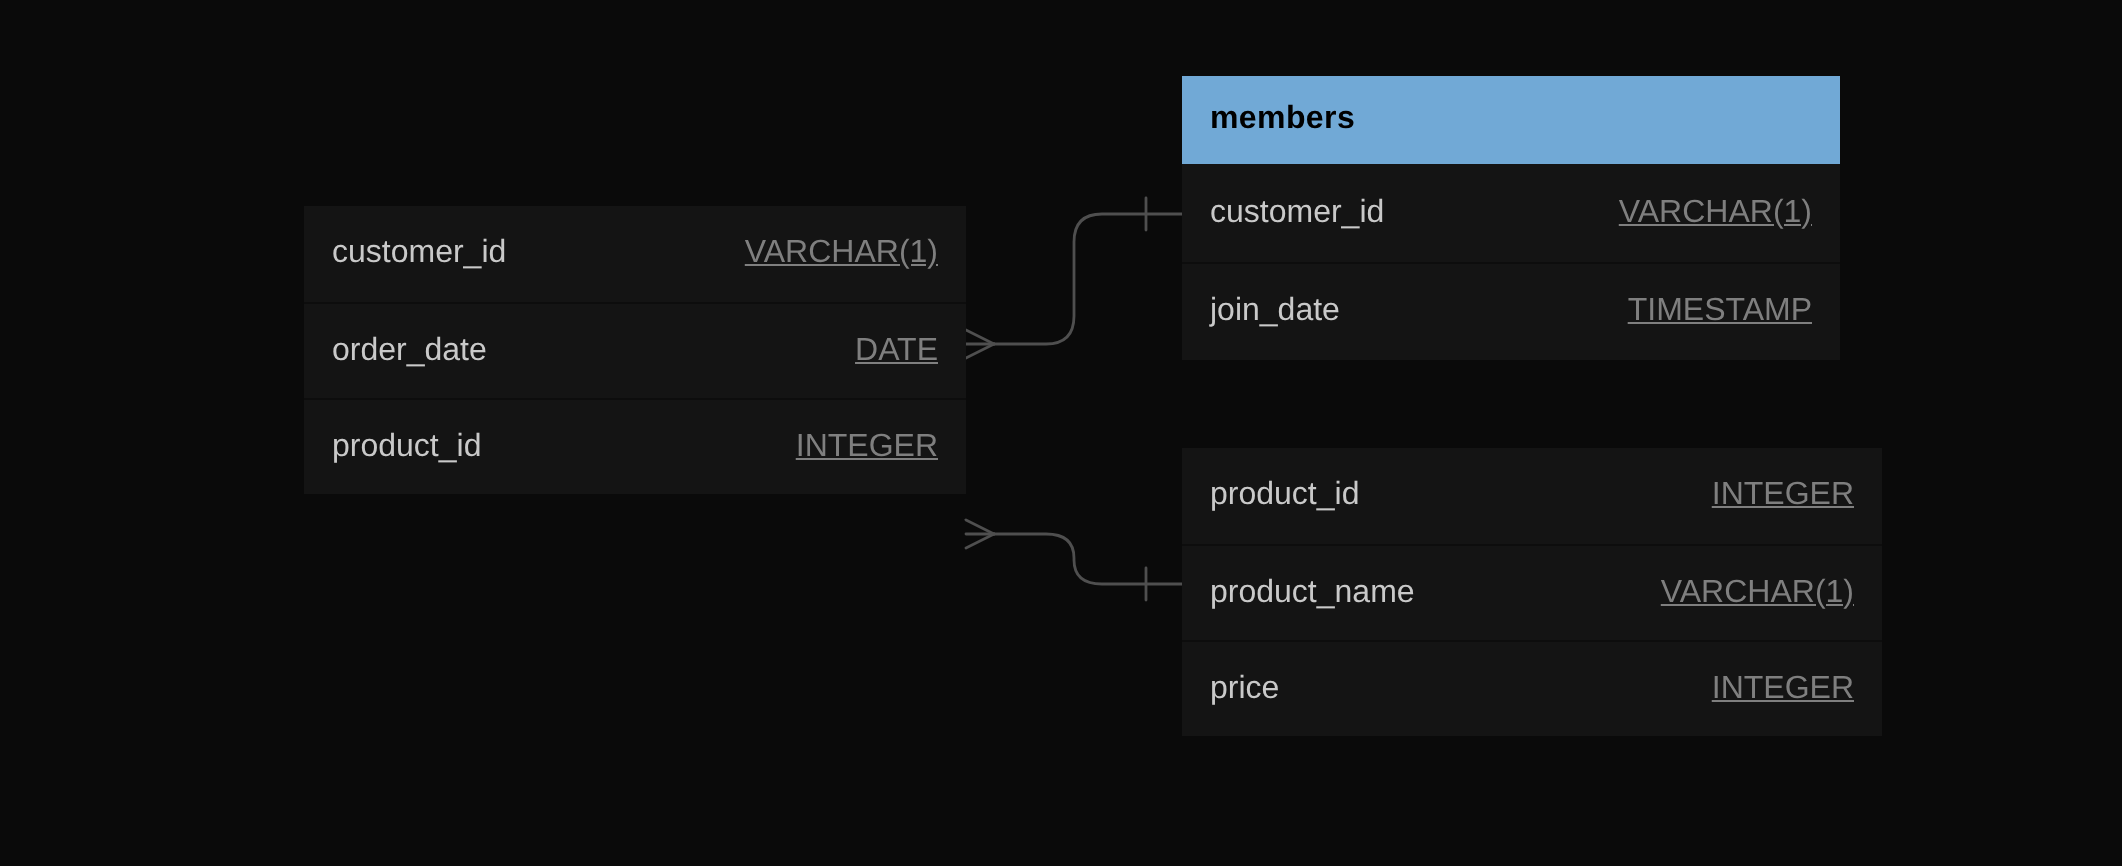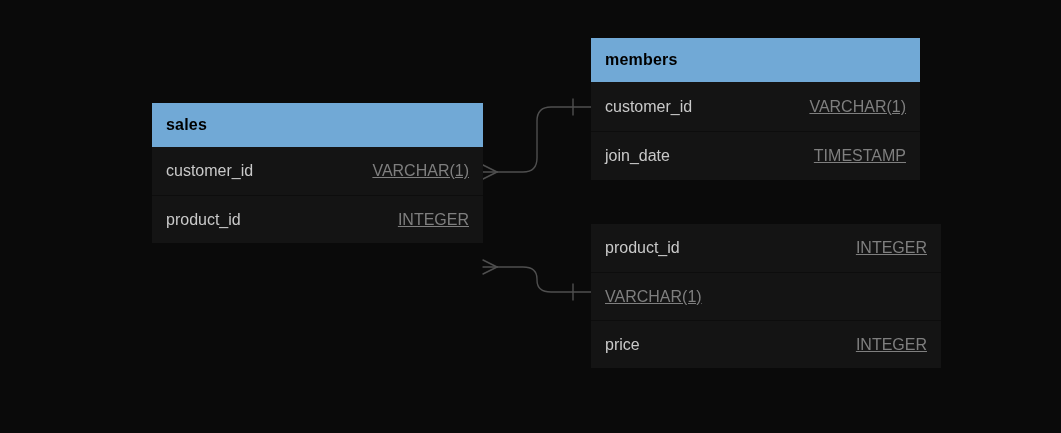--- a/index.html
+++ b/index.html
@@ -81,26 +81,27 @@
         <line x1="497" y1="267" x2="483" y2="260"></line>
         <line x1="497" y1="267" x2="483" y2="267"></line>
         <line x1="497" y1="267" x2="483" y2="274"></line>
       </g>
       <path d="M497,267 H523 Q537,267 537,279 V280 Q537,292 551,292 H591"></path>
       <line x1="573" y1="284" x2="573" y2="300"></line>
     </g>
   </svg>
 
   <div class="table" id="t-sales">
-    <div class="table-header">
-      <span class="table-title">sales</span>
-    </div>
     <div class="row">
       <span class="field">customer_id</span>
       <span class="type">VARCHAR(1)</span>
+    </div>
+    <div class="row">
+      <span class="field">order_date</span>
+      <span class="type">DATE</span>
     </div>
     <div class="row">
       <span class="field">product_id</span>
       <span class="type">INTEGER</span>
     </div>
   </div>
 
   <div class="table" id="t-members">
     <div class="table-header">
       <span class="table-title">members</span>
@@ -114,20 +115,21 @@
       <span class="type">TIMESTAMP</span>
     </div>
   </div>
 
   <div class="table" id="t-menu">
     <div class="row">
       <span class="field">product_id</span>
       <span class="type">INTEGER</span>
     </div>
     <div class="row">
+      <span class="field">product_name</span>
       <span class="type">VARCHAR(1)</span>
     </div>
     <div class="row">
       <span class="field">price</span>
       <span class="type">INTEGER</span>
     </div>
   </div>
 
 </div>
 

